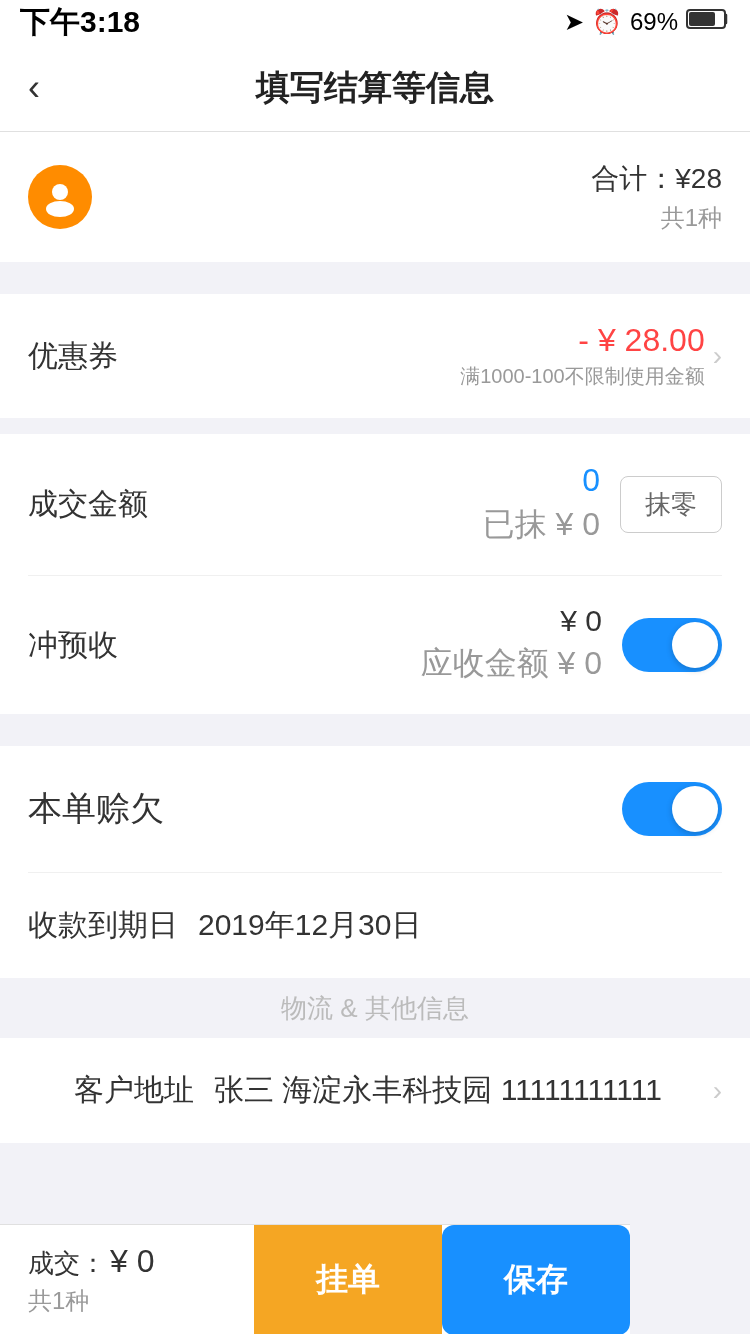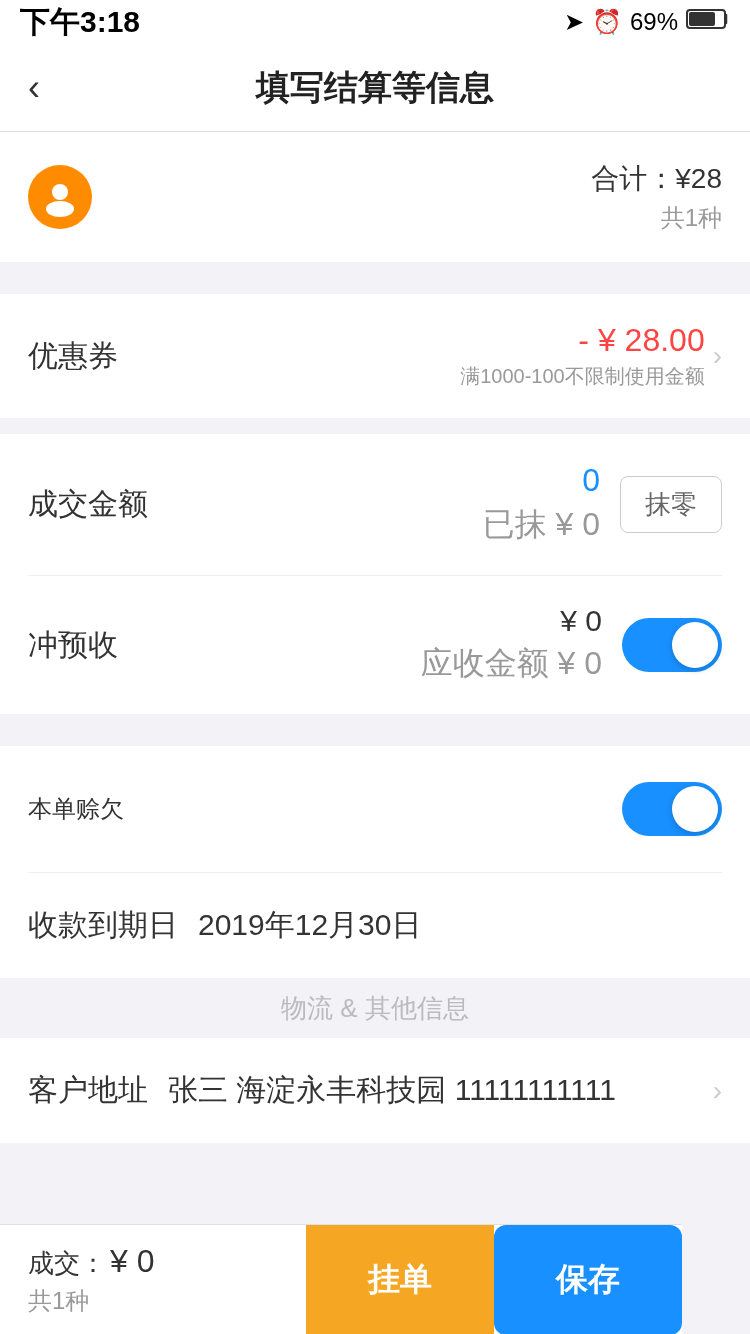--- a/index.html
+++ b/index.html
@@ -232,21 +232,21 @@
       padding: 0 28px;
       margin-top: 16px;
     }
     .debt-row {
       display: flex;
       align-items: center;
       justify-content: space-between;
       padding: 36px 0;
       border-bottom: 1px solid #f0f0f0;
     }
-    .debt-label { font-size: 24px; color: #333; }
+    .debt-label { font-size: 34px; color: #333; }
 
     
     .due-date-row {
       display: flex;
       align-items: center;
       padding: 32px 0;
       gap: 20px;
     }
     .due-date-label { font-size: 30px; color: #333; }
     .due-date-value { font-size: 30px; color: #333; }
@@ -268,20 +268,21 @@
     
     .address-section {
       background: #fff;
       padding: 0 28px;
     }
     .address-row {
       display: flex;
       align-items: center;
       justify-content: space-between;
       padding: 32px 0;
+      margin-left: 46px;
     }
     .address-label {
       font-size: 30px;
       color: #333;
       flex-shrink: 0;
       margin-right: 20px;
     }
     .address-value {
       font-size: 30px;
       color: #333;
@@ -292,21 +293,21 @@
     .empty-space {
       height: 200px;
       background: #f2f2f7;
     }
 
     
     .bottom-bar {
       position: fixed;
       bottom: 0;
       left: 0;
-      width: 682px;
+      width: 630px;
       height: 110px;
       display: flex;
       align-items: center;
       background: #fff;
       border-top: 1px solid #e0e0e0;
     }
     .bottom-info {
       flex: 1;
       padding: 0 28px;
     }

